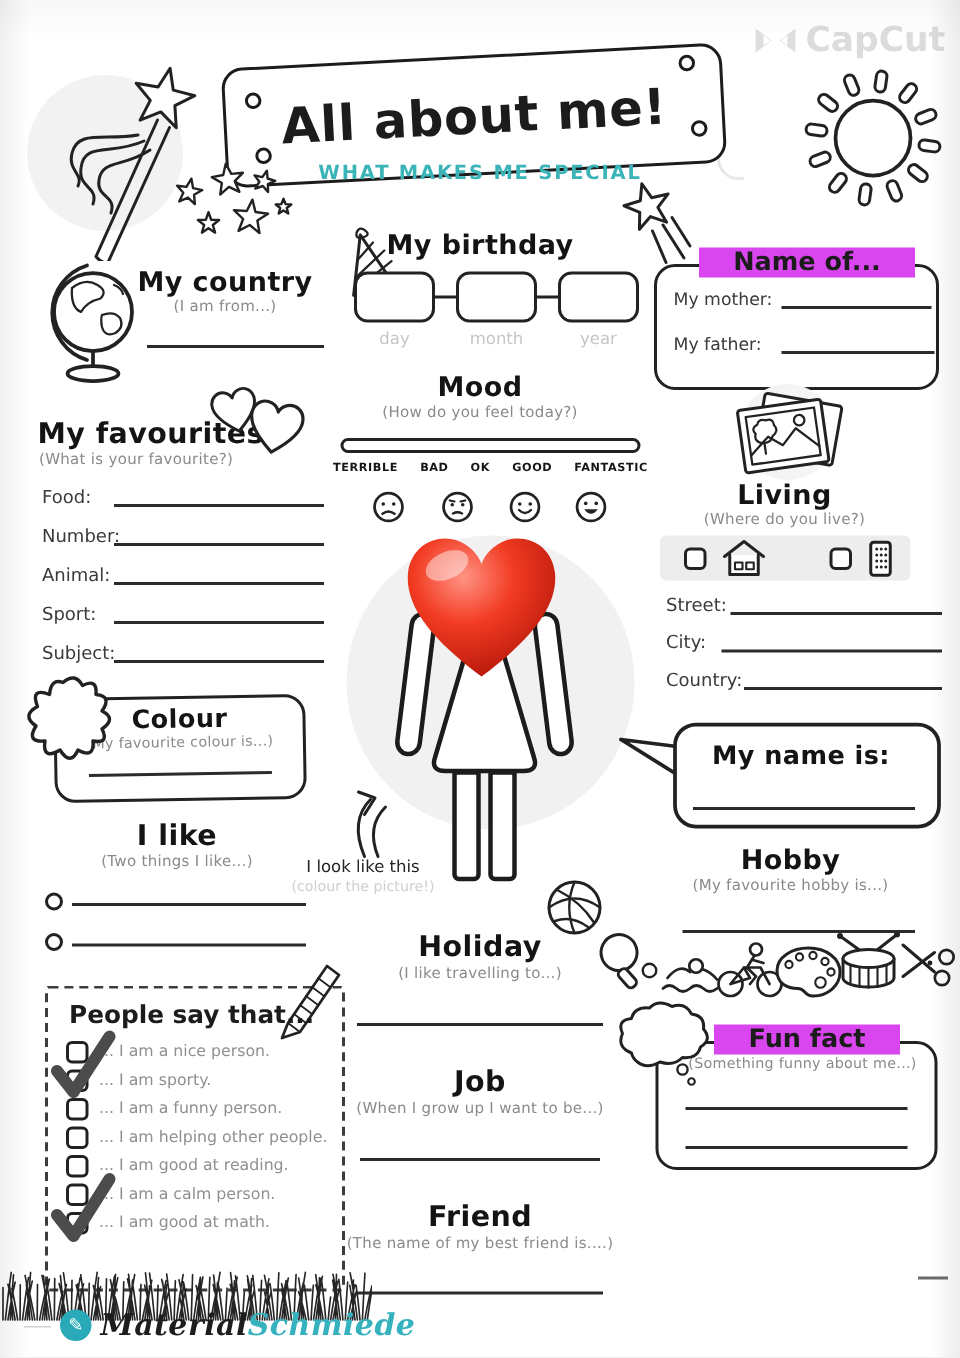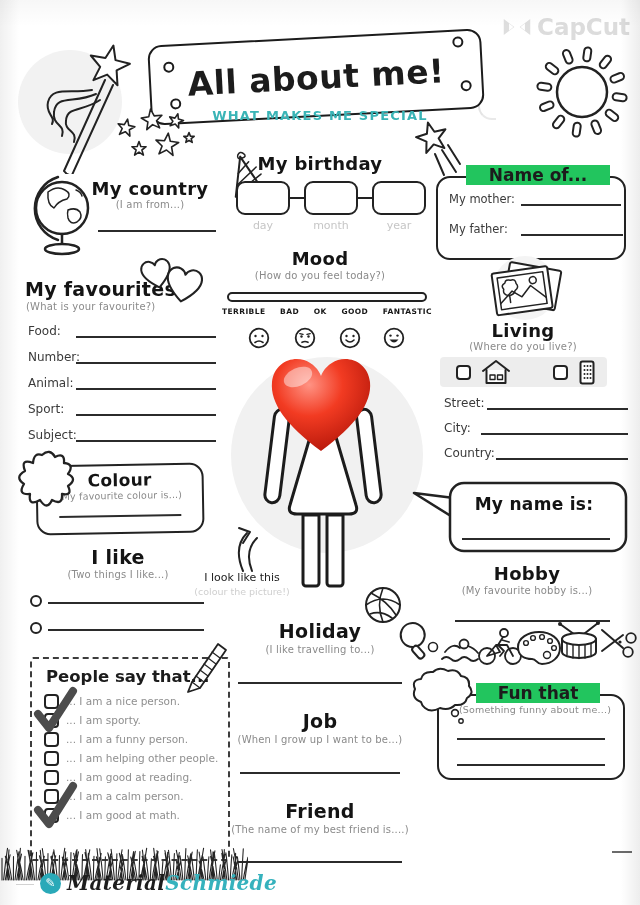--- a/index.html
+++ b/index.html
@@ -39,21 +39,21 @@
   .bdaylabels span{width:54px;text-align:center;font-size:11px;color:#c6c6c6;}
 
   .fieldlabel{font-size:12px;color:#3a3a3a;}
   .striplv{left:440px;top:357px;width:167px;height:30px;background:#ededed;border-radius:4px;display:flex;align-items:center;gap:10px;padding-left:16px;box-sizing:border-box;}
 
   .moodscale{left:222px;top:307px;width:210px;display:flex;justify-content:space-between;font-size:7.5px;font-weight:700;letter-spacing:.4px;color:#161616;}
 
   .pslabel{font-size:10.5px;color:#8f8f8f;}
   .psbox{left:30px;top:657px;width:196px;height:200px;border:2px dashed #3d3d3d;border-radius:3px;}
 
-  .overbox-title{background:#22c55e;padding:0 7px;font-weight:700;font-size:17px;z-index:3;}
+  .overbox-title{background:#d946ef;padding:0 7px;font-weight:700;font-size:17px;z-index:3;}
 
   .logo{left:40px;top:871px;display:flex;align-items:center;gap:6px;}
   .logo .ic{width:21px;height:21px;border-radius:50%;display:flex;align-items:center;justify-content:center;color:#fff;font-size:12px;}
   .logo .wordmark{font-family:"DejaVu Serif","Liberation Serif",serif;font-style:italic;font-weight:700;font-size:20px;letter-spacing:.3px;}
 </style>
 </head>
 <body>
 
 <div class="page">
 
@@ -390,21 +390,21 @@
   </svg>
   <svg class="abs" style="left:33px;top:780px;" width="46" height="50" viewBox="0 0 46 50">
     <polyline points="5,30 16,44 40,6" fill="none" stroke="#4c4c4c" stroke-width="8" stroke-linecap="round" stroke-linejoin="round"></polyline>
   </svg>
 
   <div class="abs h3 ctr" style="left:240px;top:710px;width:160px;">Job</div>
   <div class="abs hint ctr" style="left:230px;top:734px;width:180px;">(When I grow up I want to be...)</div>
   <div class="abs wline" style="left:240px;top:772px;width:160px;"></div>
 
   <div class="abs box" style="left:437px;top:694px;width:188px;height:86px;"></div>
-  <div class="abs overbox-title ctr" style="left:476px;top:683px;width:110px;">Fun that</div>
+  <div class="abs overbox-title ctr" style="left:476px;top:683px;width:110px;">Fun fact</div>
   <div class="abs hint ctr" style="left:455px;top:704px;width:160px;font-size:9.5px;">(Something funny about me...)</div>
   <div class="abs wline" style="left:457px;top:738px;width:148px;"></div>
   <div class="abs wline" style="left:457px;top:764px;width:148px;"></div>
   <svg class="abs" style="left:405px;top:666px;" width="74" height="64" viewBox="0 0 74 64">
     <path class="inkf" d="M16,36 Q6,32 10,23 Q6,14 16,13 Q18,5 28,6 Q34,0 43,5 Q52,2 56,10 Q65,11 64,20 Q70,27 62,32 Q60,40 50,39 Q44,45 35,42 Q26,47 20,42 Q17,40 16,36 Z"></path>
     <circle class="inkf" style="stroke-width:1.6" cx="50" cy="47" r="3.4"></circle>
     <circle class="inkf" style="stroke-width:1.4" cx="56" cy="55" r="2.2"></circle>
   </svg>
 
   <div class="abs h3 ctr" style="left:240px;top:800px;width:160px;">Friend</div>

